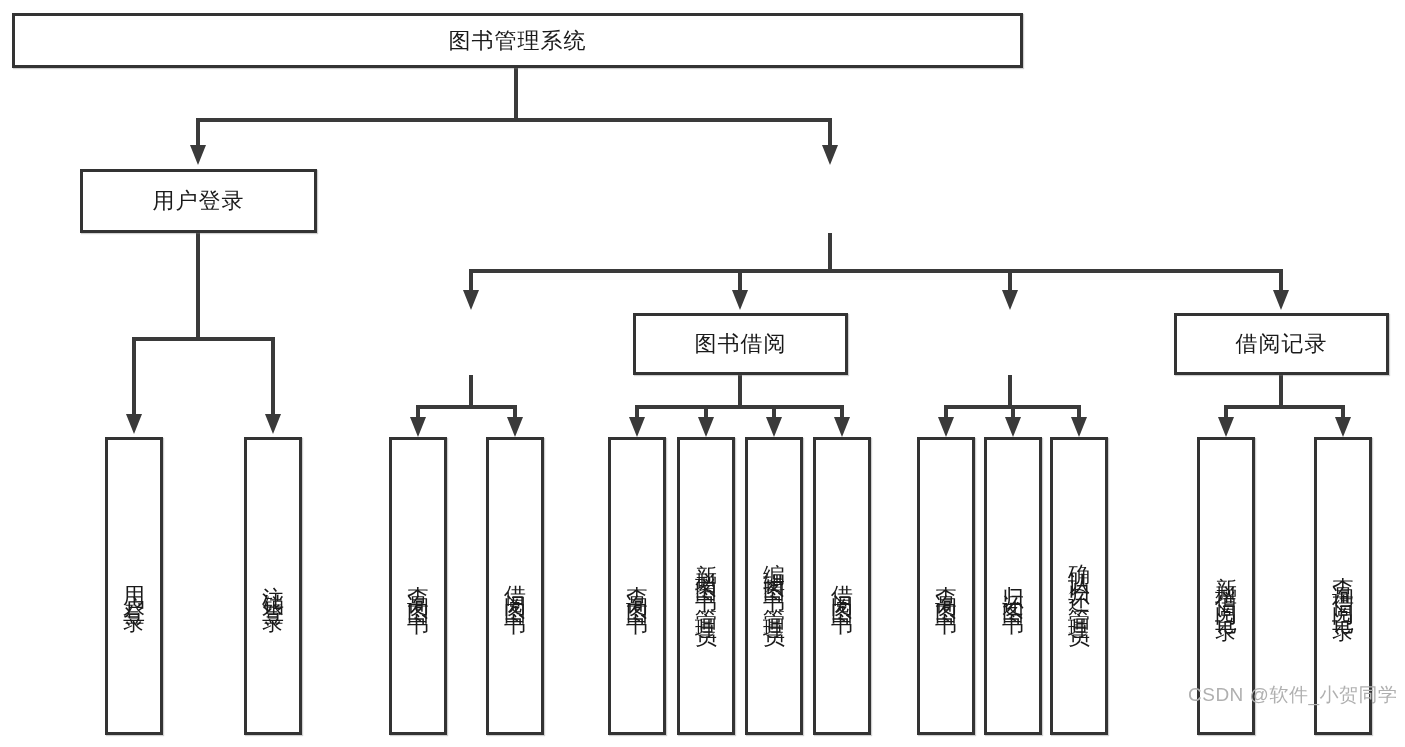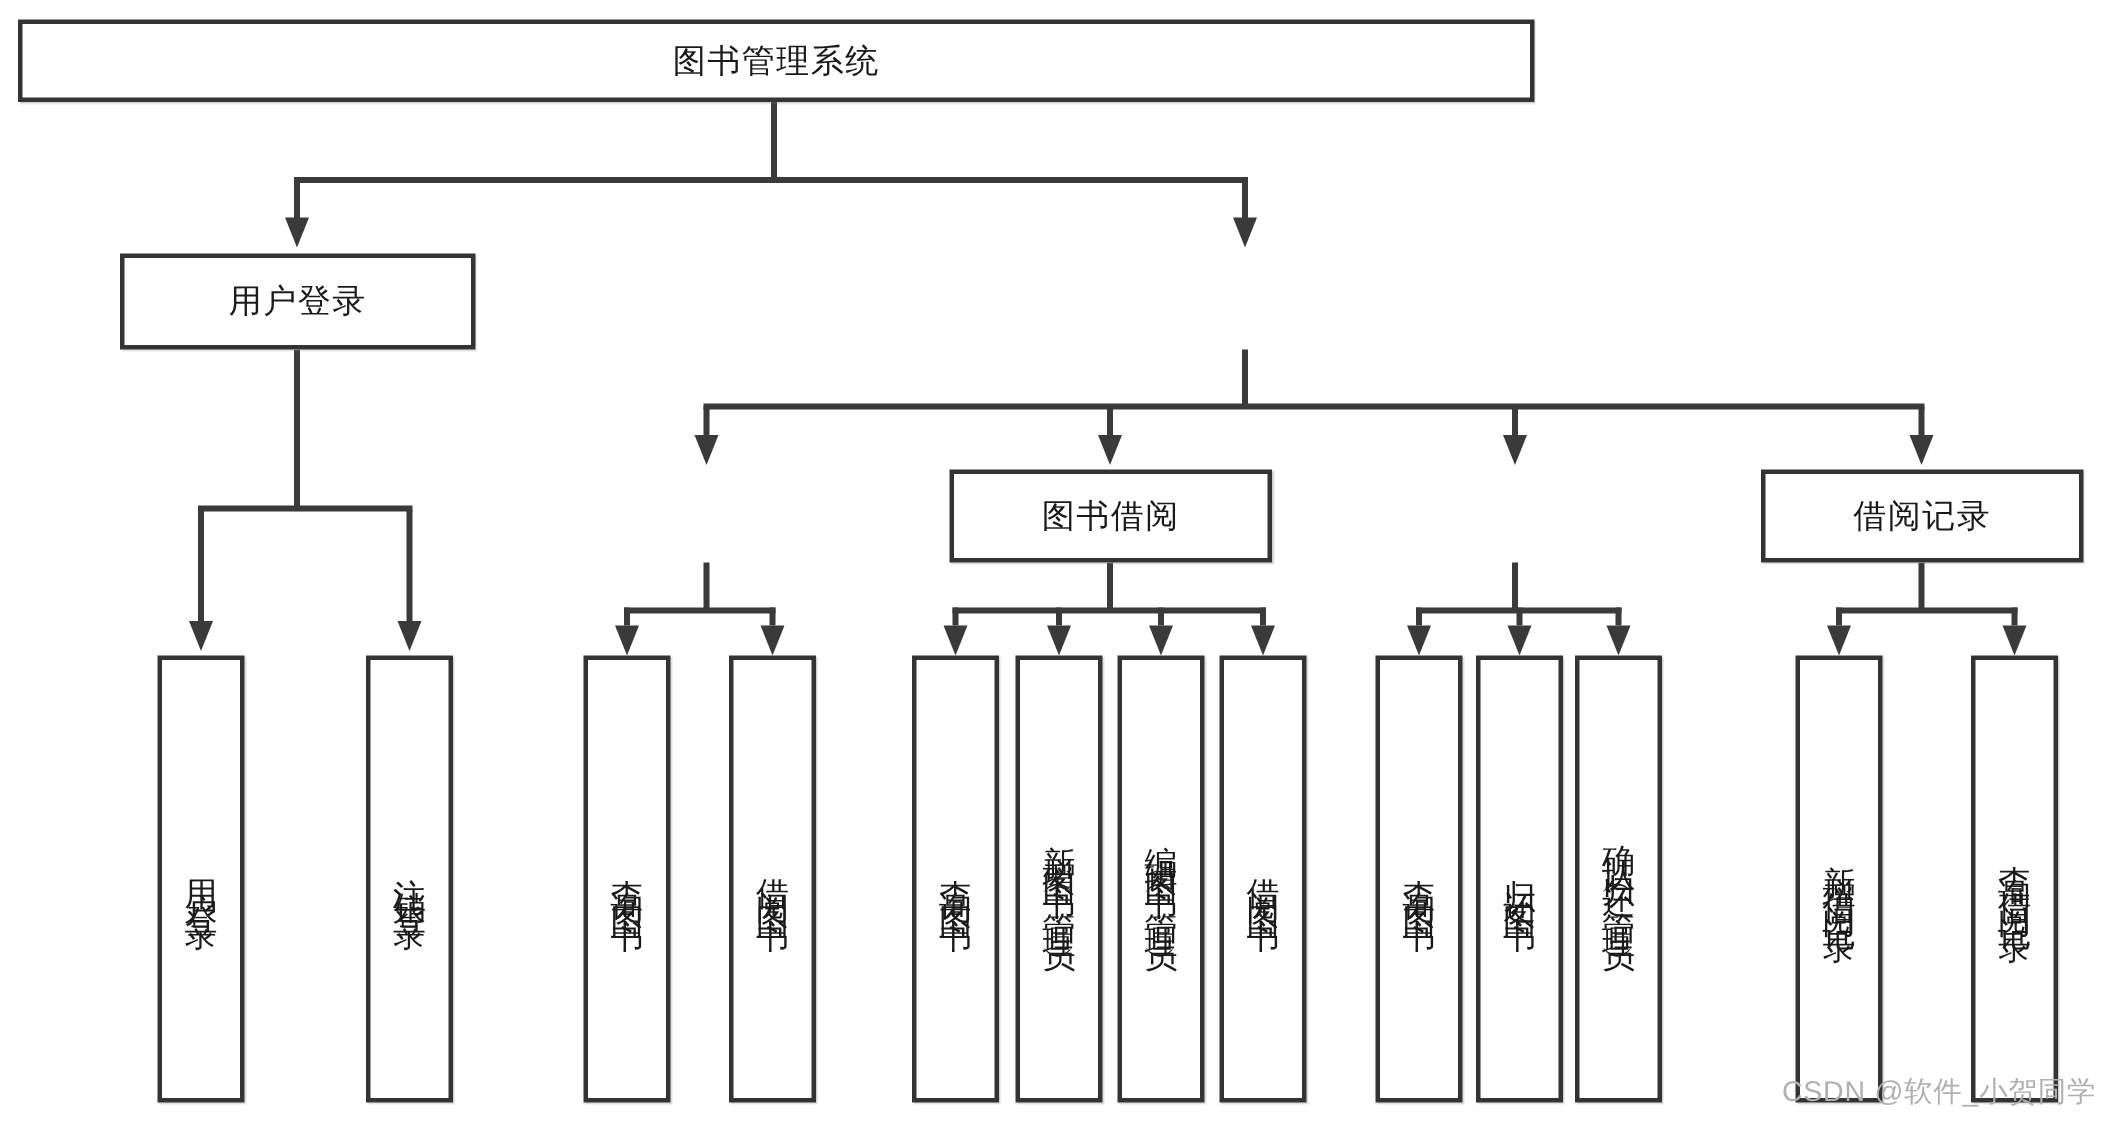--- a/index.html
+++ b/index.html
@@ -25,21 +25,21 @@
     white-space:nowrap;
   }
   .vline { position:absolute; width:4px; background:#3a3a3a; z-index:1; }
   .hline { position:absolute; height:4px; background:#3a3a3a; z-index:1; }
   .arr {
     position:absolute; width:0; height:0; z-index:1;
     border-left:8px solid transparent; border-right:8px solid transparent;
     border-top:20px solid #3a3a3a;
   }
   #watermark {
-    position:absolute; left:1188px; top:715px; z-index:6;
+    position:absolute; left:1188px; top:682px; z-index:6;
     font-size:19px; color:#b0b0b0; letter-spacing:0.5px;
   }
 </style>
 </head>
 <body>
 
 <div id="canvas">
 
   <div class="box" style="left:12px; top:13px; width:1011px; height:55px;">
     <span>图书管理系统</span>

